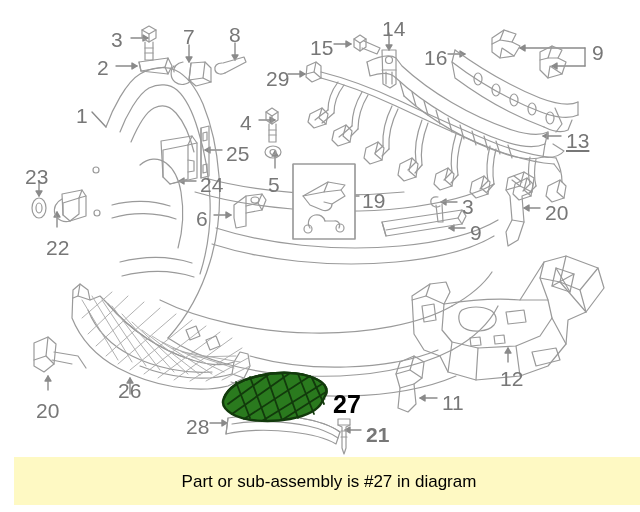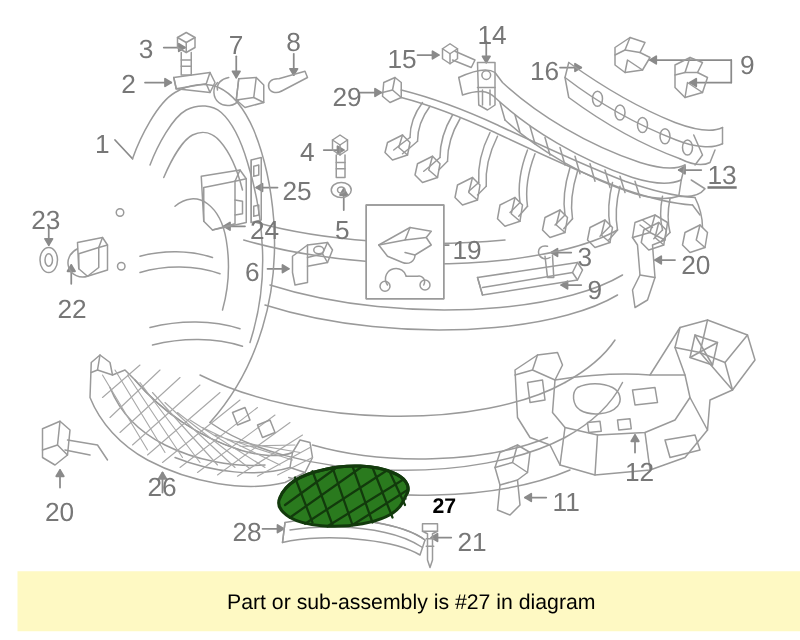--- a/index.html
+++ b/index.html
@@ -38,23 +38,22 @@
     color: #777777;
     font-family: "Liberation Sans", sans-serif;
     font-size: 21px;
     line-height: 21px;
     white-space: nowrap;
     pointer-events: auto;
   }
   .callout.highlight {
     color: #000000;
     font-weight: bold;
-    font-size: 17px;
+    font-size: 25px;
     line-height: 25px;
-    margin-left: 13px;
   }
   #notice-banner {
     position: absolute;
     left: 14px;
     top: 457px;
     width: 630px;
     height: 48px;
     background: #fef9c3;
     display: flex;
     flex-direction: column;
@@ -511,21 +510,21 @@
     <span class="callout" style="left:442px; top:392px;">11</span>
     <span class="callout" style="left:500px; top:368px;">12</span>
     <span class="callout" style="left:566px; top:130px;text-decoration:underline;">13</span>
     <span class="callout" style="left:382px; top:18px;">14</span>
     <span class="callout" style="left:310px; top:37px;">15</span>
     <span class="callout" style="left:424px; top:47px;">16</span>
     <span class="callout" style="left:592px; top:42px;">9</span>
     <span class="callout" style="left:545px; top:202px;">20</span>
     <span class="callout" style="left:362px; top:190px;">19</span>
     <span class="callout" style="left:36px;  top:400px;">20</span>
-    <span class="callout" style="left:366px; top:424px;">21</span>
+    <span class="callout" style="left:366px; top:424px;font-weight:bold;">21</span>
     <span class="callout" style="left:46px;  top:237px;text-align:right;">22</span>
     <span class="callout" style="left:25px;  top:166px;">23</span>
     <span class="callout" style="left:200px; top:174px;">24</span>
     <span class="callout" style="left:226px; top:143px;">25</span>
     <span class="callout" style="left:118px; top:380px;">26</span>
     <span class="callout highlight" style="left:333px; top:392px;">27</span>
     <span class="callout" style="left:186px; top:416px;">28</span>
     <span class="callout" style="left:266px; top:68px;">29</span>
   </div>
 

